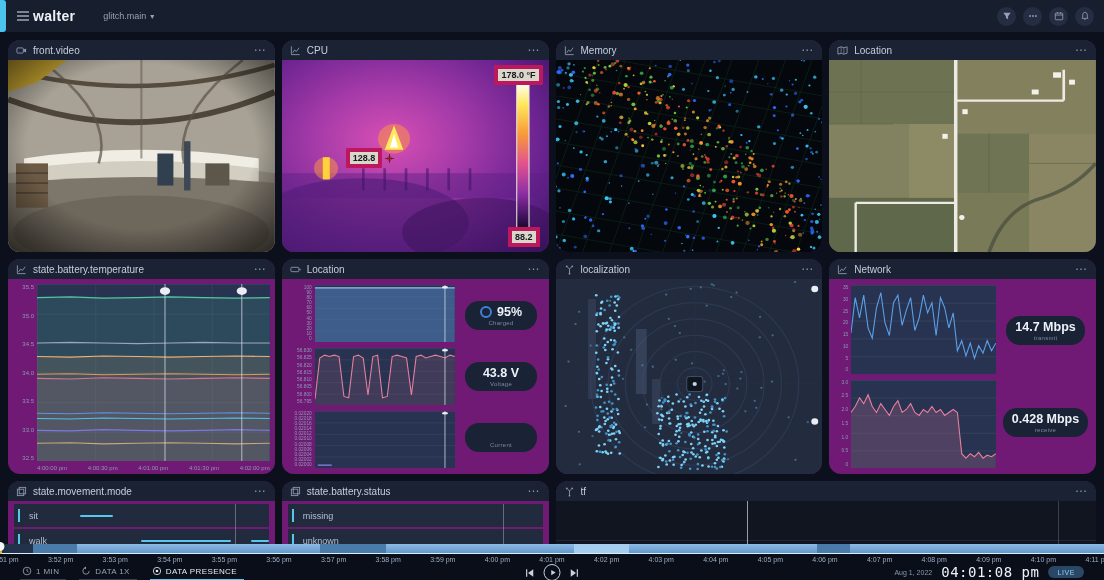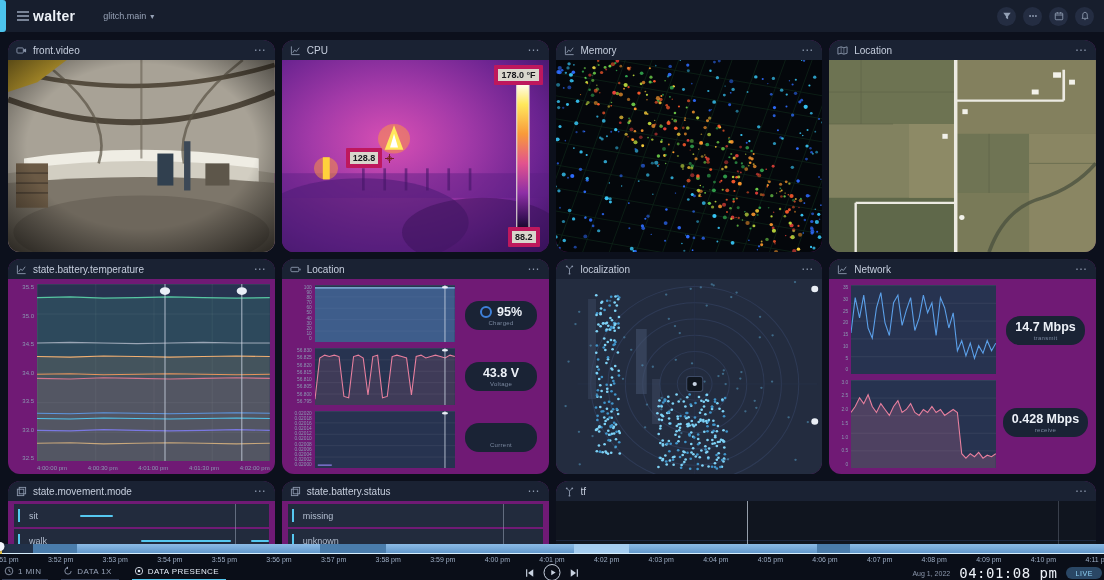--- a/index.html
+++ b/index.html
@@ -63,21 +63,21 @@
 .tl-bar{position:absolute;top:0;left:0;right:0;height:10px;background:linear-gradient(#8cbbe6,#5e94c8);cursor:pointer}
 .tl-shade{position:absolute;top:0;bottom:0;background:#4a7cab}
 .tl-light{position:absolute;top:0;bottom:0;background:#a5cdf0}
 .tl-dark{position:absolute;top:0;bottom:0;left:0;width:3%;background:#22324a}
 .tl-glowline{position:absolute;left:0;right:0;bottom:0;height:1.5px;background:#d8eefc}
 .tl-marker{position:absolute;top:3px;height:7px;width:2px;background:#ecc84a}
 .tl-playhead{position:absolute;top:-2px;width:9px;height:9px;border-radius:50%;background:#f2f6fb;transform:translateX(-50%);box-shadow:0 0 3px rgba(0,0,0,.6);cursor:grab}
 .tl-labels{position:absolute;top:10px;left:6px;right:6px;height:10px}
 .tl-labels span{position:absolute;transform:translateX(-50%);font-size:7px;color:#9dadc4;white-space:nowrap;top:2px}
 
-.controls{flex:1;display:flex;align-items:flex-end;padding:0 2px;position:relative;background:#0a0e18}
+.controls{flex:1;display:flex;align-items:flex-start;padding:0 20px;position:relative;background:#0a0e18}
 .ctl{display:flex;align-items:center;gap:4px;font-size:8px;color:#97a2b6;letter-spacing:.4px;border-bottom:2px solid #343f57;padding:2px 7px 3px 2px;margin-right:13px;cursor:pointer}
 .ctl svg{width:10px;height:10px}
 .ctl.active{color:#e4ebf5;border-bottom-color:#56c8f0}
 .transport{position:absolute;left:50%;transform:translateX(-50%);display:flex;align-items:center;gap:9px}
 .t-skip{color:#c9d2e0;width:10px;height:10px;cursor:pointer}
 .t-play{width:17px;height:17px;border-radius:50%;border:1.2px solid #c9d2e0;display:flex;align-items:center;justify-content:center;color:#c9d2e0;cursor:pointer}
 .t-play svg{width:7px;height:7px;margin-left:1px}
 .footer-right{margin-left:auto;display:flex;align-items:center;gap:9px}
 .f-date{font-size:7px;color:#8b97ac}
 .f-clock{font-size:14px;font-family:"DejaVu Sans Mono",monospace;color:#edf1f8;letter-spacing:.5px}

